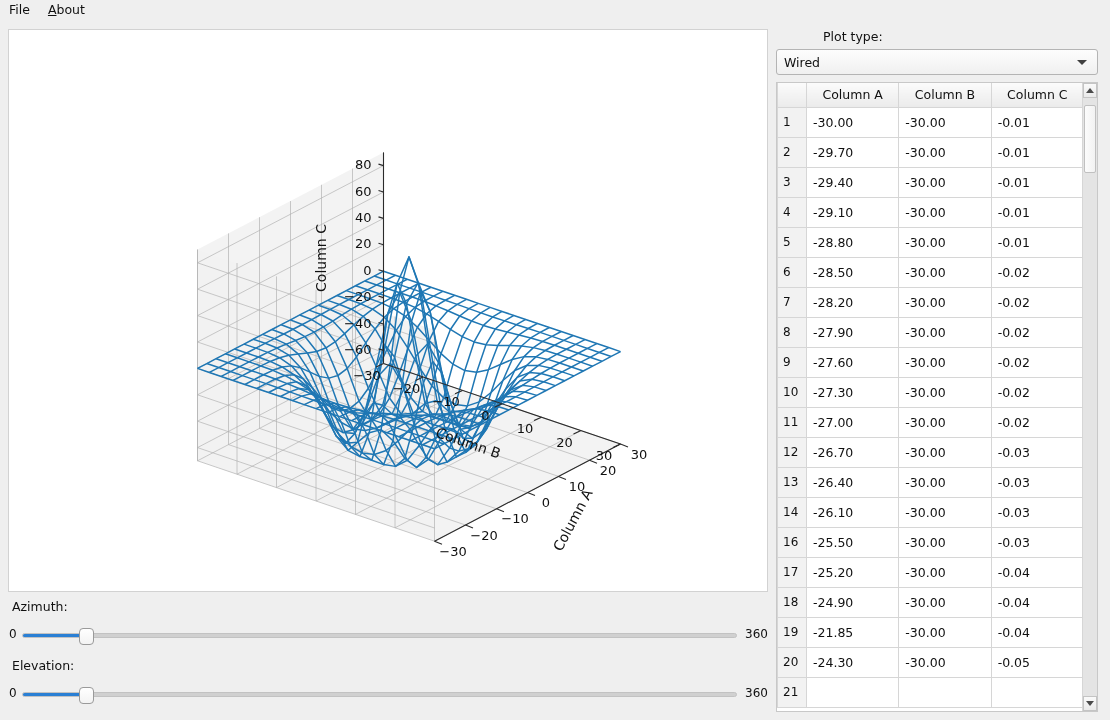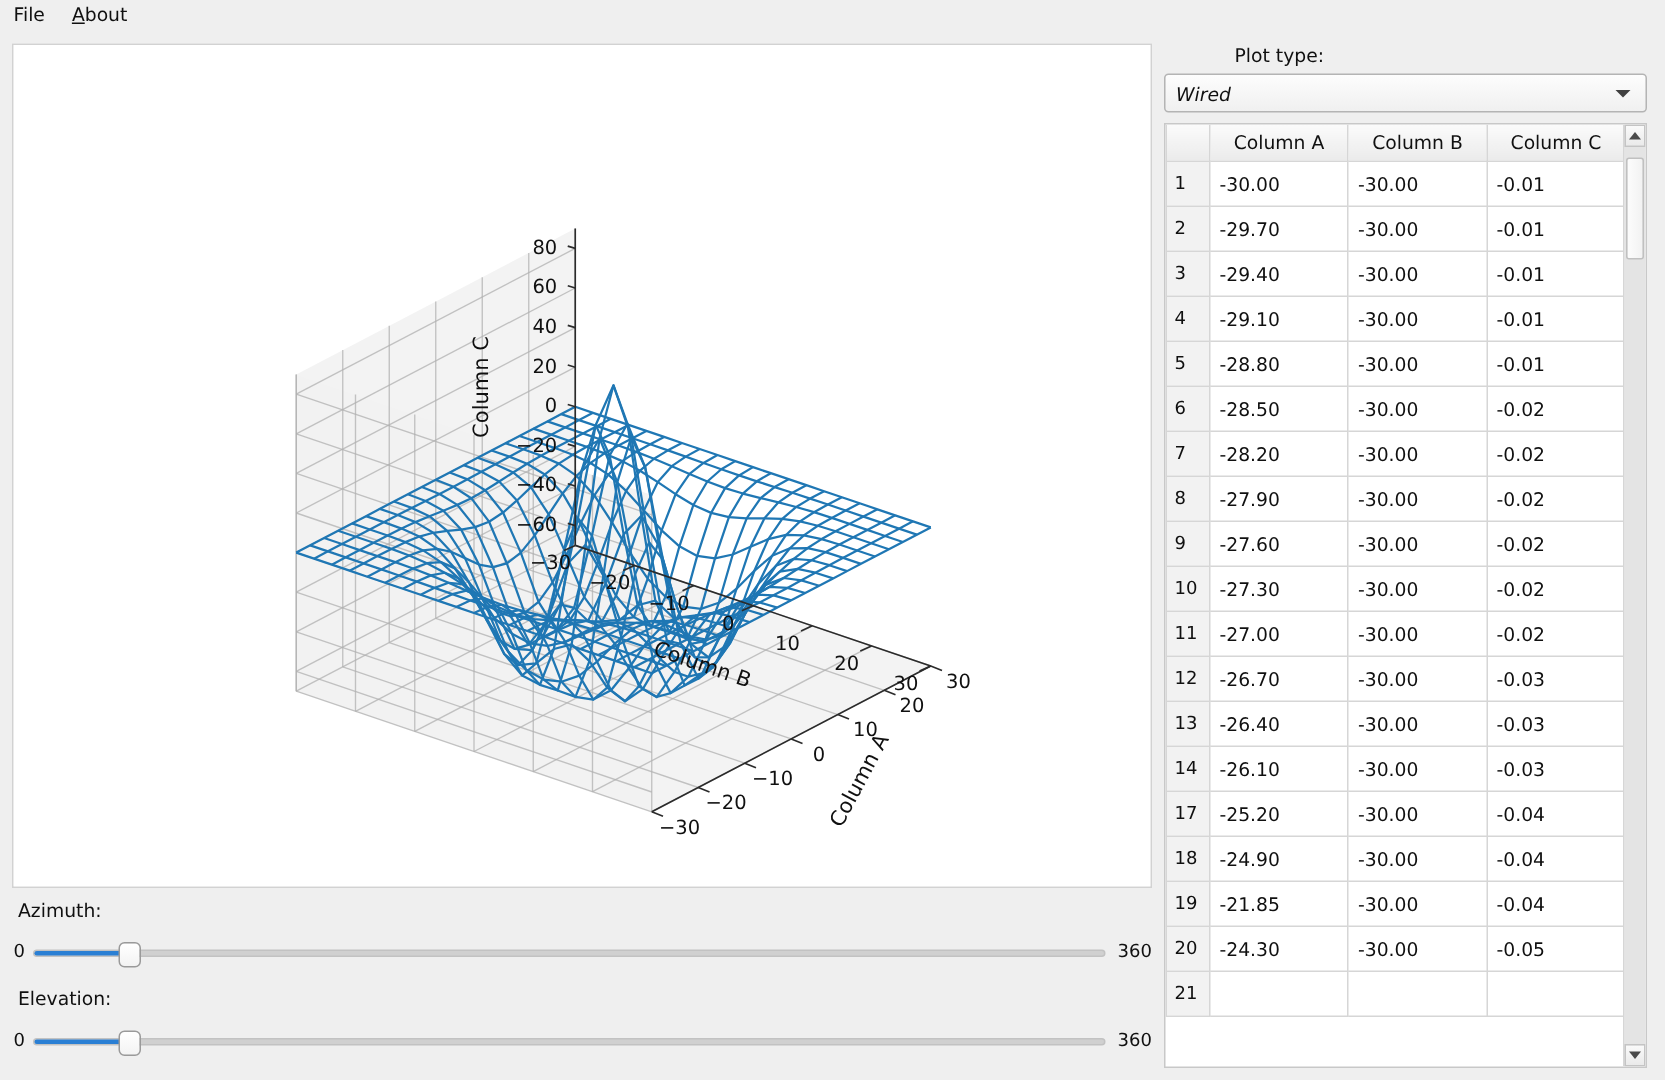--- a/index.html
+++ b/index.html
@@ -67,21 +67,21 @@
   #right-panel {
     position: absolute; left: 776px; top: 29px;
     width: 326px; height: 683px;
   }
   #plottype-label { font-size: 12.5px; color: #101010; margin-bottom: 5px; display:block;margin-left:47px; }
   #plottype-combo {
     position: relative; width: 322px; height: 26px;
     background: linear-gradient(#fdfdfd, #f0f0f0);
     border: 1px solid #b4b4b4; border-radius: 3px;
     display: flex; align-items: center;
-    padding-left: 7px; font-size: 12.5px; color: #101010; font-style: italic;
+    padding-left: 7px; font-size: 12.5px; color: #101010;
   }
   #plottype-combo .arrow {
     position: absolute; right: 10px; top: 50%; margin-top: -2px;
     width: 0; height: 0;
     border-left: 5px solid transparent;
     border-right: 5px solid transparent;
     border-top: 5px solid #404040;
   }
 
   
@@ -433,20 +433,26 @@
                 <td class="cell">-30.00</td>
                 <td class="cell">-0.03</td>
               </tr>
               <tr>
                 <td class="rowhdr">14</td>
                 <td class="cell">-26.10</td>
                 <td class="cell">-30.00</td>
                 <td class="cell">-0.03</td>
               </tr>
               <tr>
+                <td class="rowhdr">16</td>
+                <td class="cell">-25.50</td>
+                <td class="cell">-30.00</td>
+                <td class="cell">-0.03</td>
+              </tr>
+              <tr>
                 <td class="rowhdr">17</td>
                 <td class="cell">-25.20</td>
                 <td class="cell">-30.00</td>
                 <td class="cell">-0.04</td>
               </tr>
               <tr>
                 <td class="rowhdr">18</td>
                 <td class="cell">-24.90</td>
                 <td class="cell">-30.00</td>
                 <td class="cell">-0.04</td>

